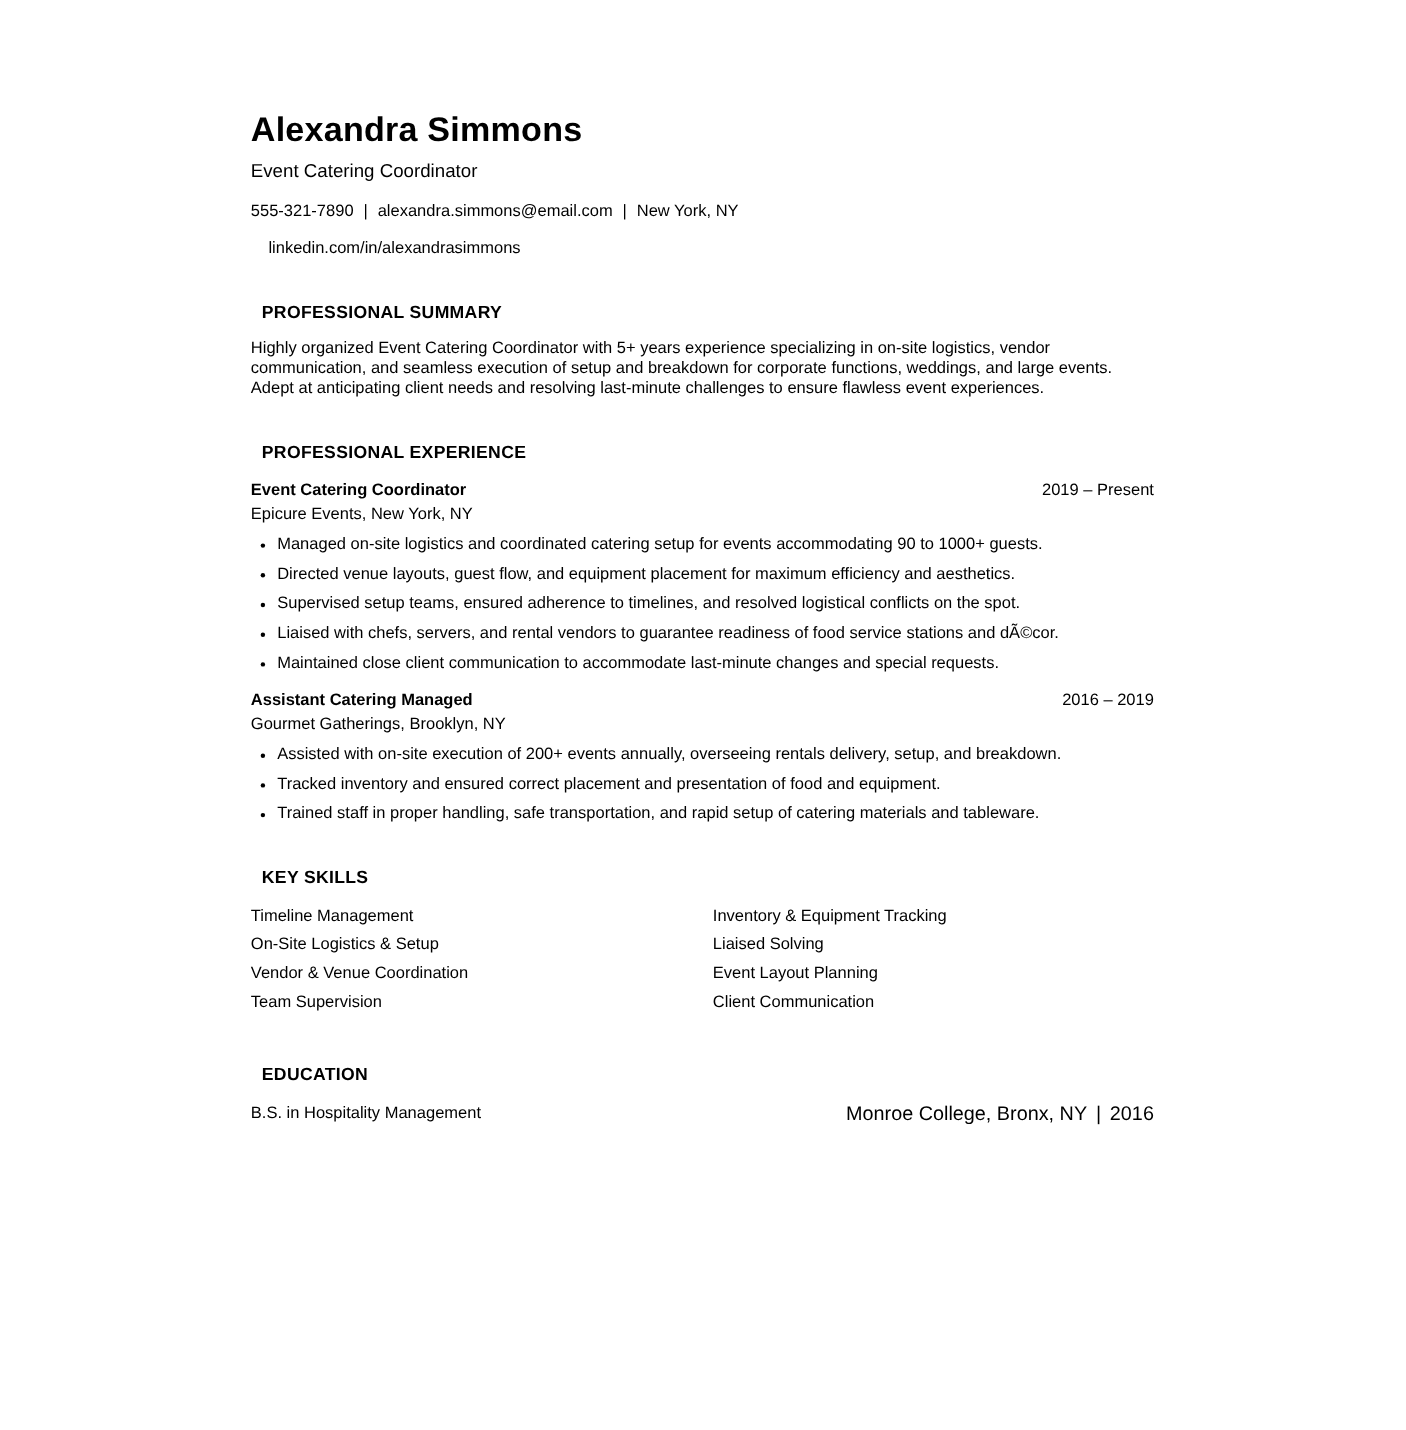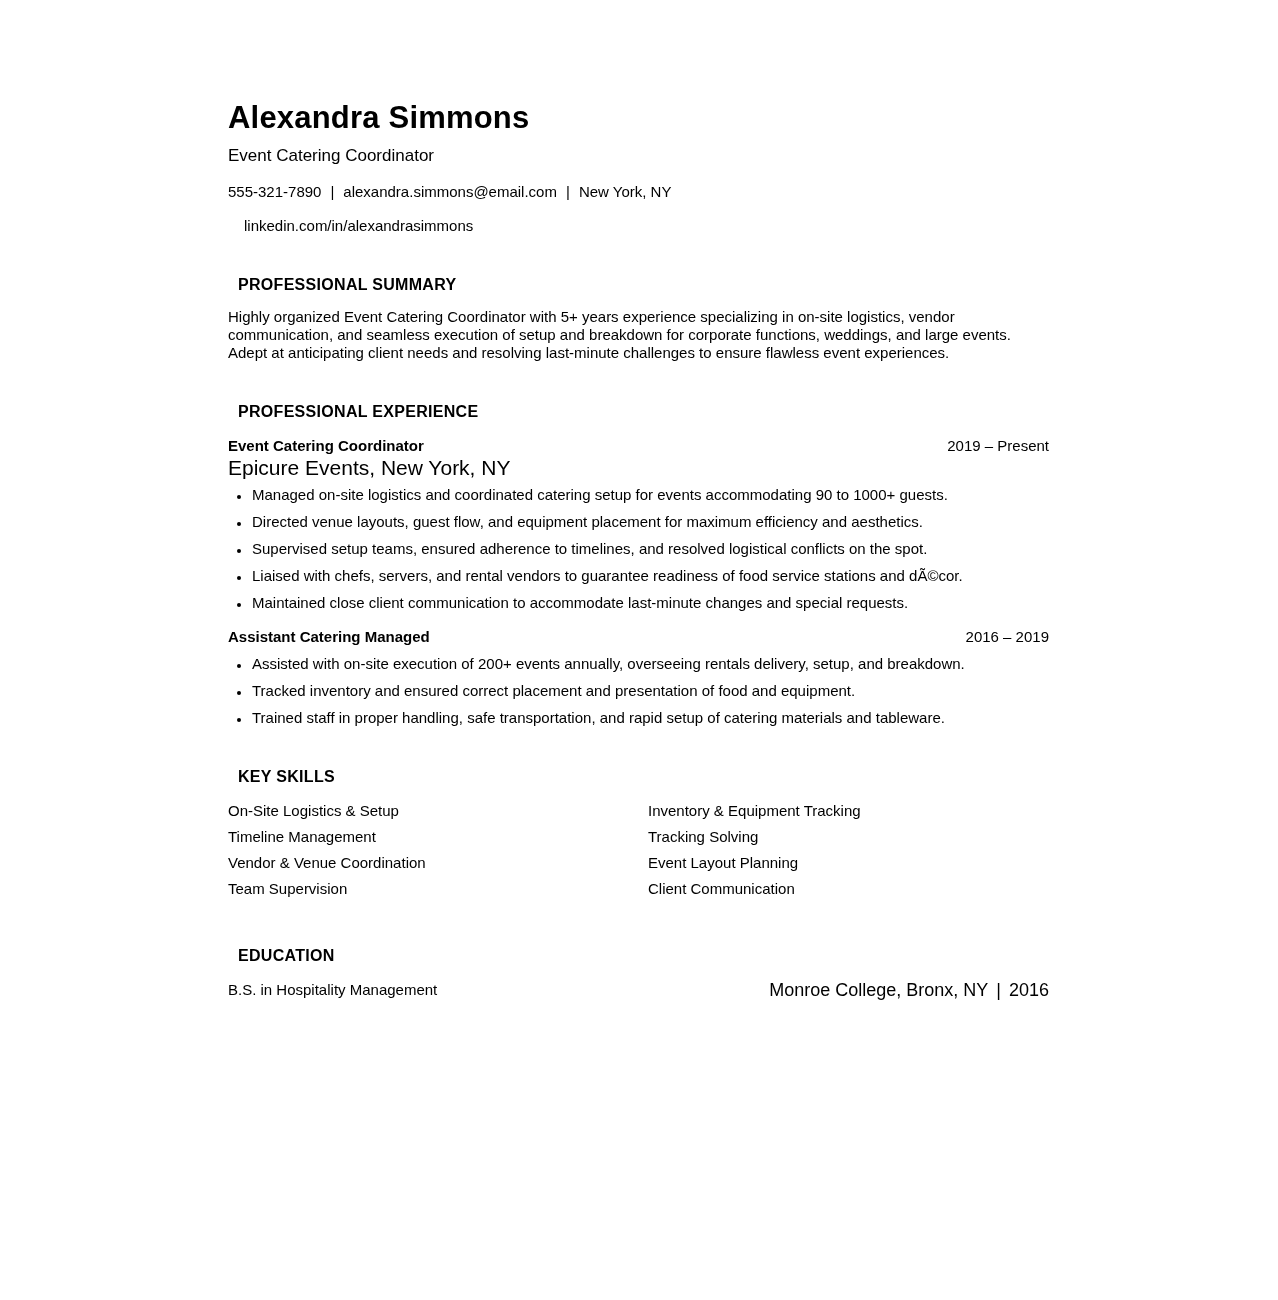--- a/index.html
+++ b/index.html
@@ -77,21 +77,21 @@
   .job-role {
     font-size: 15px;
     font-weight: bold;
     line-height: 18px;
   }
   .job-dates {
     font-size: 15px;
     line-height: 18px;
   }
   .job-company {
-    font-size: 21px;
+    font-size: 15px;
     line-height: 18px;
     margin: 4px 0 0 0;
   }
   .bullet-list {
     margin: 9px 0 0 0;
     padding: 0 0 0 23px;
   }
   .bullet-list li {
     font-size: 15px;
     line-height: 18px;
@@ -160,40 +160,41 @@
           <li>Liaised with chefs, servers, and rental vendors to guarantee readiness of food service stations and dÃ©cor.</li>
           <li>Maintained close client communication to accommodate last-minute changes and special requests.</li>
         </ul>
       </div>
 
       <div class="job">
         <div class="job-header">
           <span class="job-role">Assistant Catering Managed</span>
           <span class="job-dates">2016 – 2019</span>
         </div>
+        <p class="job-company">Gourmet Gatherings, Brooklyn, NY</p>
         <ul class="bullet-list">
           <li>Assisted with on-site execution of 200+ events annually, overseeing rentals delivery, setup, and breakdown.</li>
           <li>Tracked inventory and ensured correct placement and presentation of food and equipment.</li>
           <li>Trained staff in proper handling, safe transportation, and rapid setup of catering materials and tableware.</li>
         </ul>
       </div>
     </div>
 
     <div class="section">
       <h2 class="section-heading">KEY SKILLS</h2>
       <div class="skills-columns">
         <div class="skills-col-left">
+          <div class="skill-item">Timeline Management</div>
           <div class="skill-item">On-Site Logistics &amp; Setup</div>
-          <div class="skill-item">Timeline Management</div>
           <div class="skill-item">Vendor &amp; Venue Coordination</div>
           <div class="skill-item">Team Supervision</div>
         </div>
         <div class="skills-col-right">
           <div class="skill-item">Inventory &amp; Equipment Tracking</div>
-          <div class="skill-item">Tracking Solving</div>
+          <div class="skill-item">Liaised Solving</div>
           <div class="skill-item">Event Layout Planning</div>
           <div class="skill-item">Client Communication</div>
         </div>
       </div>
     </div>
 
     <div class="section">
       <h2 class="section-heading">EDUCATION</h2>
       <div class="edu-row">
         <span class="edu-degree">B.S. in Hospitality Management</span>

